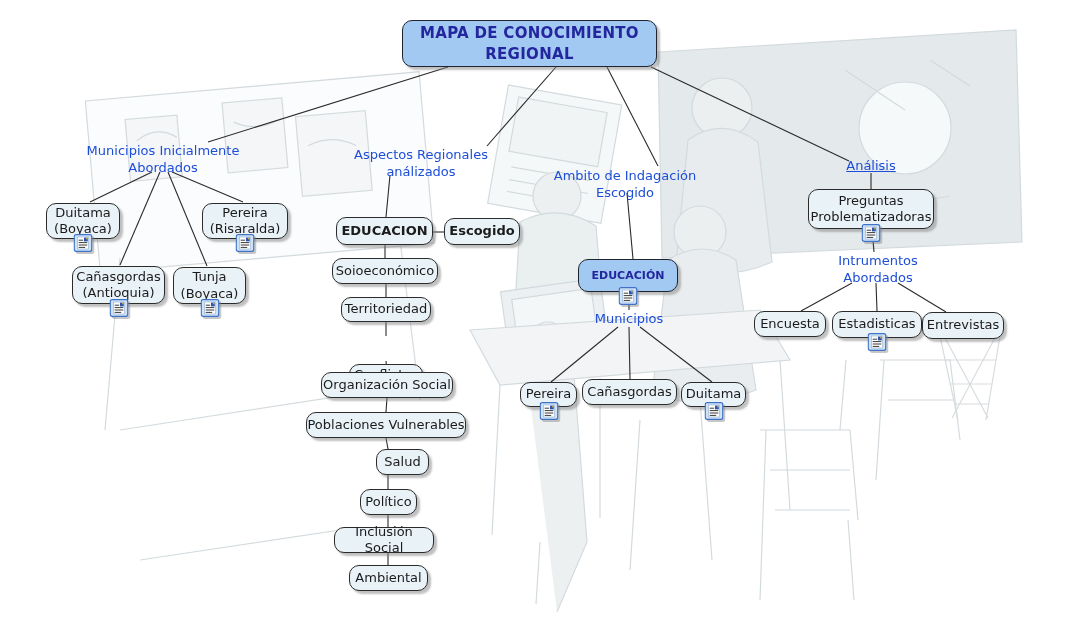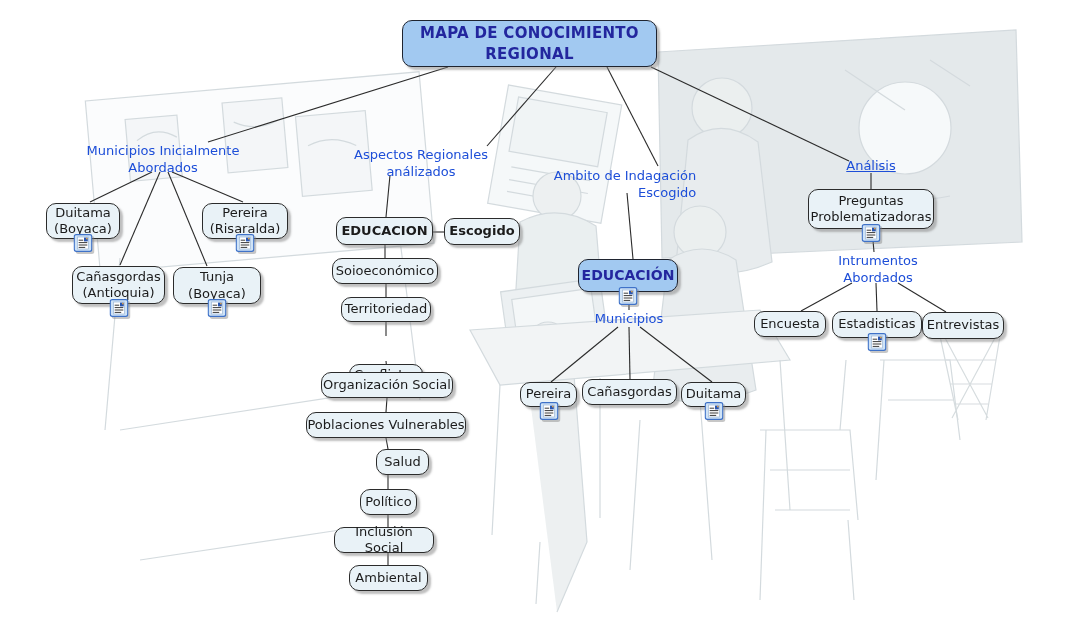--- a/index.html
+++ b/index.html
@@ -16,21 +16,21 @@
     border-radius:10px;box-shadow:3px 3px 2px rgba(130,130,130,.5);
     font-size:13px;color:#1b1b1b;line-height:1.25;box-sizing:border-box;
   }
   .node .txt{white-space:pre-line;pointer-events:none;}
   .node.bold{font-weight:bold;}
   .node.highlight{
     background:var(--hl-fill);color:var(--hl-text);font-weight:bold;
     border-color:#1f2430;
   }
   .node.title-style{font-size:15px;letter-spacing:.3px;line-height:1.35;}
-  .node.hl2{font-size:14px;align-items:center;}
+  .node.hl2{font-size:11px;align-items:center;}
   .res-icon{
     position:absolute;left:50%;top:calc(100% - 4px);transform:translateX(-50%);
     width:19px;height:18px;filter:drop-shadow(2px 2px 0 rgba(130,130,130,.45));
   }
   .link-label{
     position:absolute;transform:translateX(-50%);text-align:center;
     font-size:13px;color:#1d4ed8;white-space:pre-line;line-height:1.32;z-index:2;
   }
 </style>
 </head>
@@ -150,21 +150,21 @@
         <span class="txt">Cañasgordas
 (Antioquia)</span>
         <span class="res-icon"><svg width="19" height="18" viewBox="0 0 19 18">
             <rect x="0.7" y="0.7" width="17.6" height="16.6" rx="2" fill="#cfe3f7" stroke="#3f72c8" stroke-width="1.3"></rect>
             <rect x="4" y="3" width="11" height="12" fill="#ffffff" stroke="#9db8d8" stroke-width="0.7"></rect>
             <rect x="10.5" y="3.6" width="3.8" height="3.8" fill="#2a56b0"></rect>
             <rect x="12.6" y="3.9" width="1.4" height="1.4" fill="#f2a93b"></rect>
             <path d="M5.2 6.2h4.5 M5.2 8.6h8.6 M5.2 11h8.6 M5.2 13.4h6.5" stroke="#3a3a3a" stroke-width="1"></path>
           </svg></span>
       </div>
-      <div class="node" style="left: 173px; top: 267px; width: 88px; height: 37px;">
+      <div class="node" style="left: 173px; top: 267px; width: 73px; height: 37px;">
         <span class="txt">Tunja
 (Boyaca)</span>
         <span class="res-icon"><svg width="19" height="18" viewBox="0 0 19 18">
             <rect x="0.7" y="0.7" width="17.6" height="16.6" rx="2" fill="#cfe3f7" stroke="#3f72c8" stroke-width="1.3"></rect>
             <rect x="4" y="3" width="11" height="12" fill="#ffffff" stroke="#9db8d8" stroke-width="0.7"></rect>
             <rect x="10.5" y="3.6" width="3.8" height="3.8" fill="#2a56b0"></rect>
             <rect x="12.6" y="3.9" width="1.4" height="1.4" fill="#f2a93b"></rect>
             <path d="M5.2 6.2h4.5 M5.2 8.6h8.6 M5.2 11h8.6 M5.2 13.4h6.5" stroke="#3a3a3a" stroke-width="1"></path>
           </svg></span>
       </div>
@@ -258,20 +258,20 @@
             <path d="M5.2 6.2h4.5 M5.2 8.6h8.6 M5.2 11h8.6 M5.2 13.4h6.5" stroke="#3a3a3a" stroke-width="1"></path>
           </svg></span>
       </div>
       <div class="node" style="left: 922px; top: 312px; width: 82px; height: 27px;">
         <span class="txt">Entrevistas</span>
       </div>
       <div class="link-label" style="left: 163px; top: 142px;">Municipios Inicialmente
 Abordados</div>
       <div class="link-label" style="left: 421px; top: 146px;">Aspectos Regionales
 análizados</div>
-      <div class="link-label" style="left: 625px; top: 167px; text-align: right;">Ambito de Indagación
+      <div class="link-label" style="left: 625px; top: 167px;">Ambito de Indagación
 Escogido</div>
       <div class="link-label" style="left: 629px; top: 310px;">Municipios</div>
       <div class="link-label" style="left: 871px; top: 157px; text-decoration: underline;">Análisis</div>
       <div class="link-label" style="left: 878px; top: 252px;">Intrumentos
 Abordados</div>
     </div>
 </div>
 
 </body></html>

